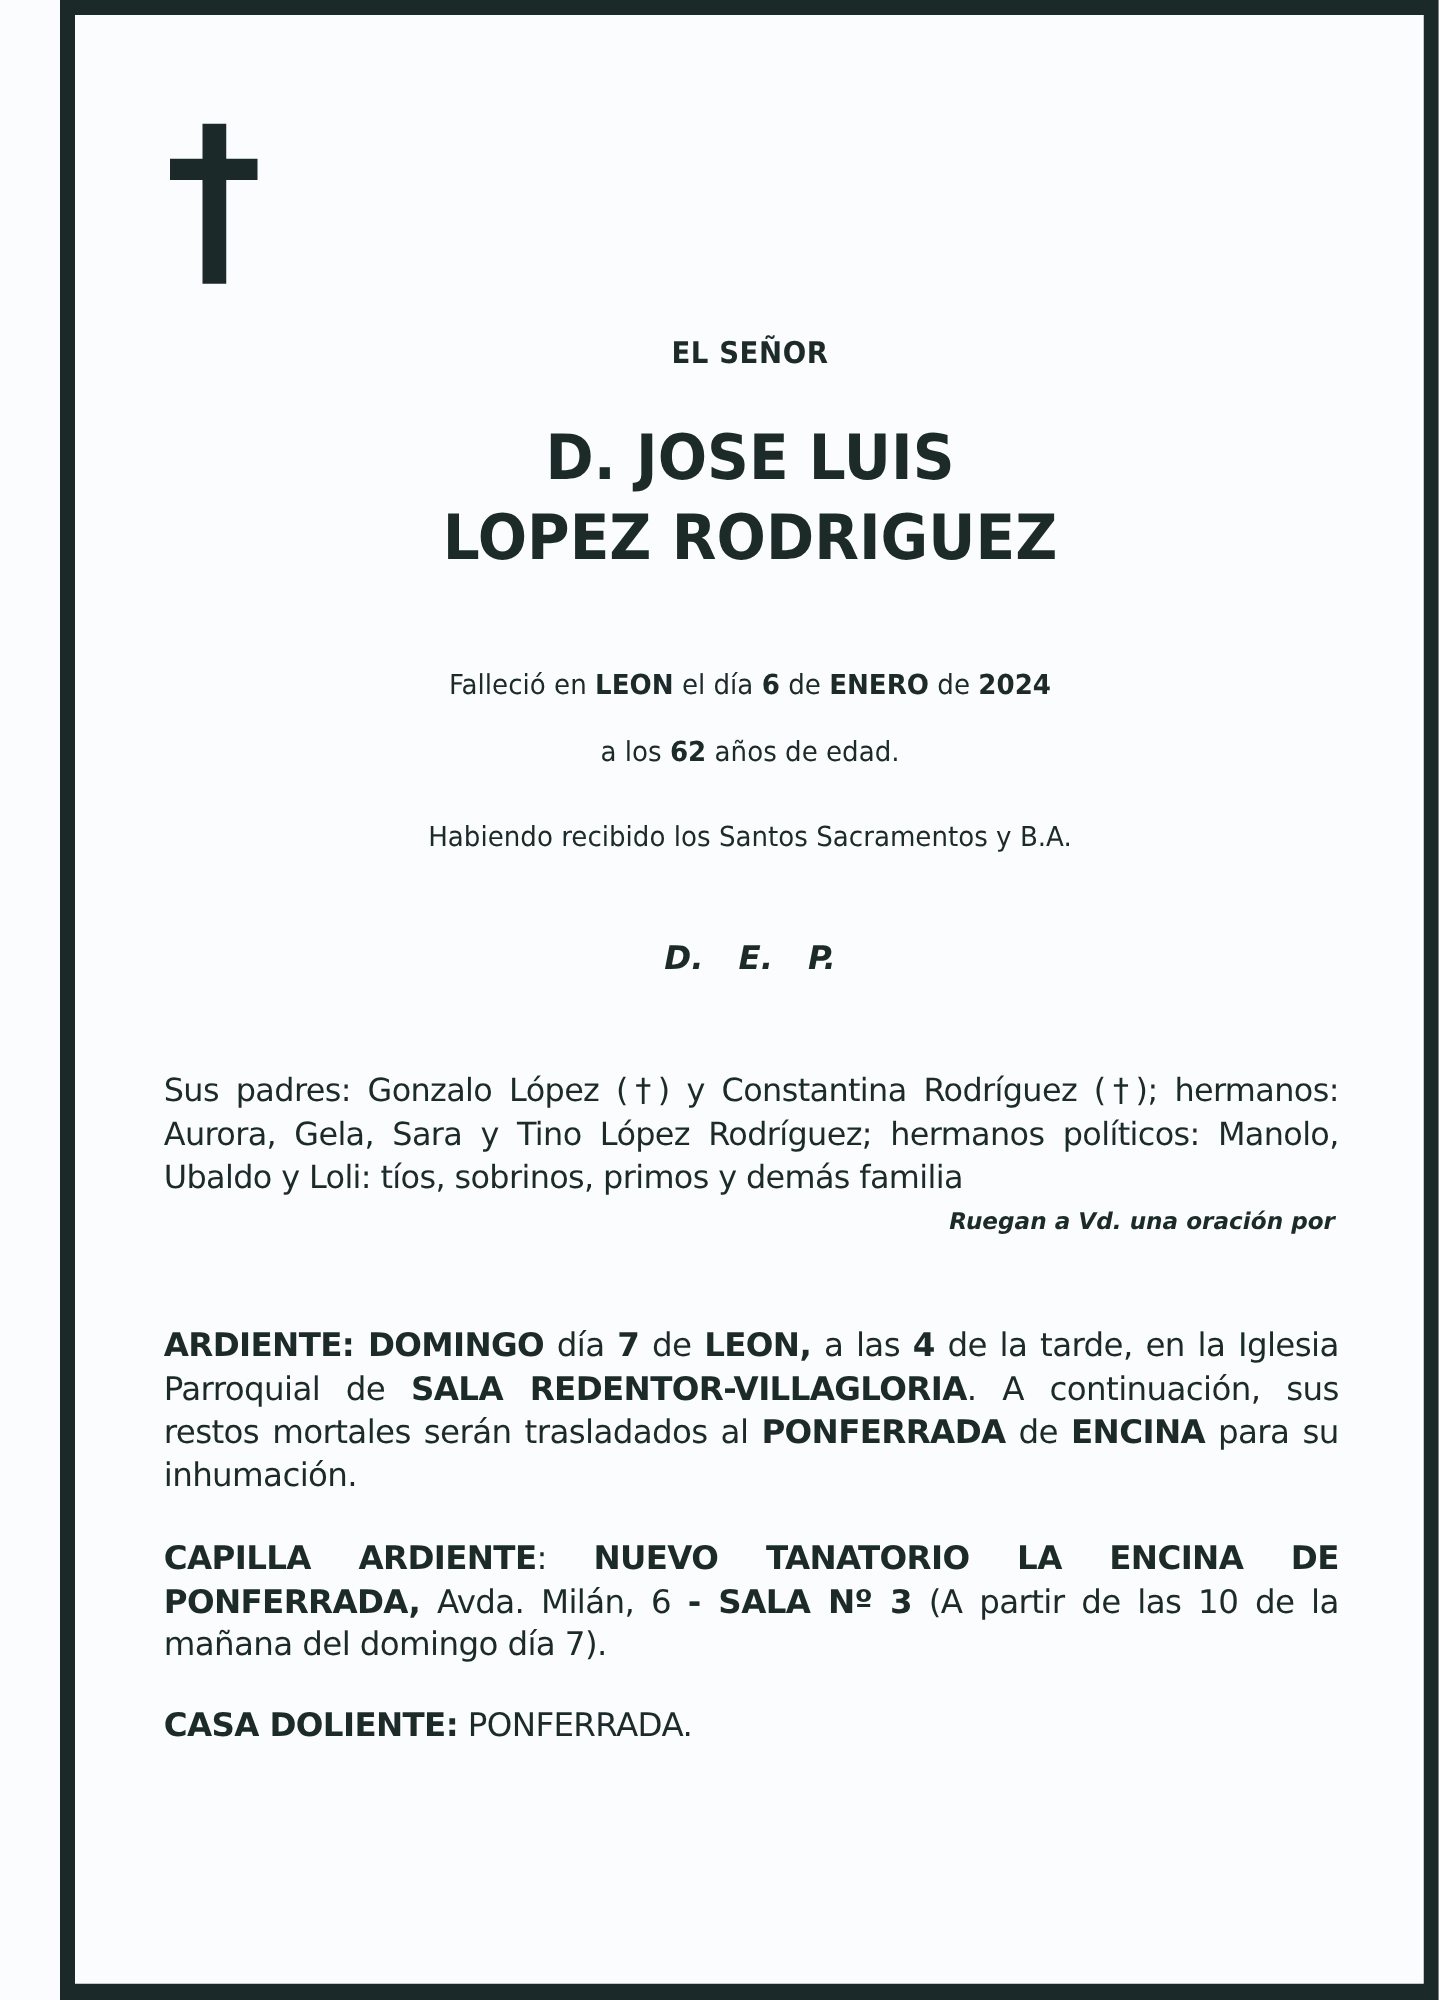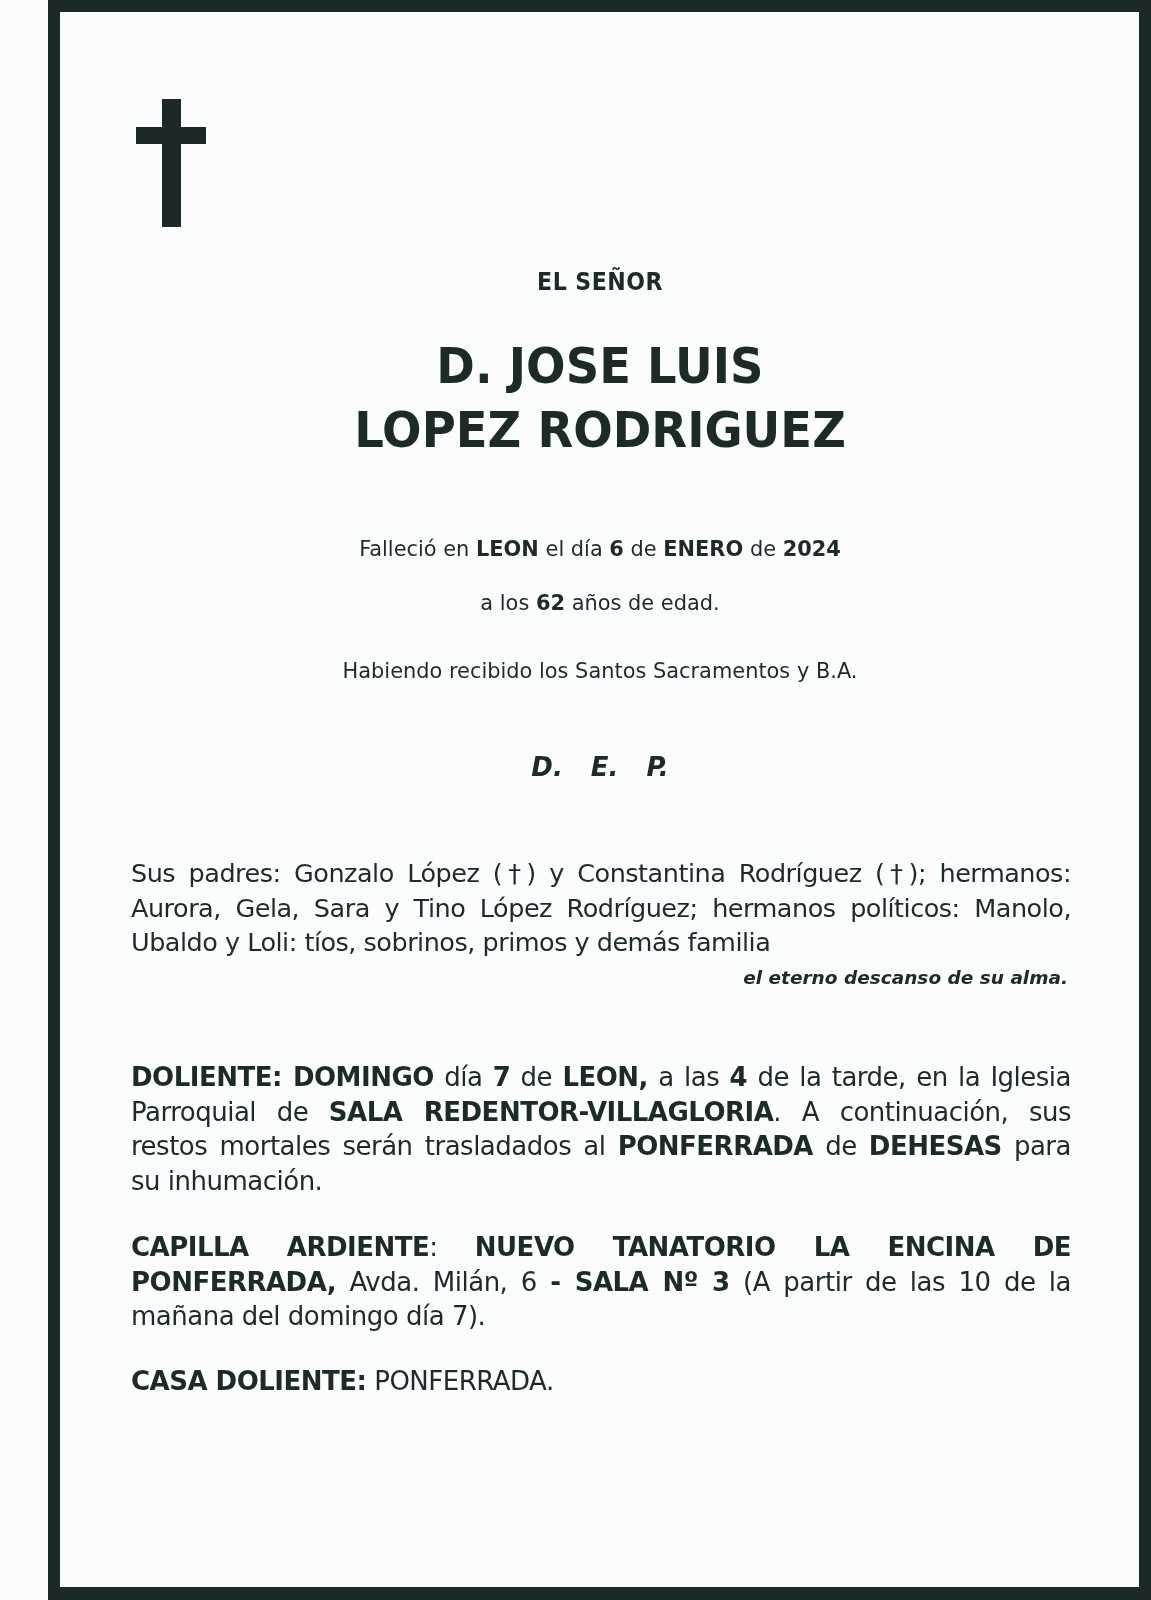--- a/index.html
+++ b/index.html
@@ -63,20 +63,20 @@
 
 <div class="center age"><span>a los </span><b>62</b><span> años de edad.</span></div>
 
 <div class="center sacr">Habiendo recibido los Santos Sacramentos y B.A.</div>
 
 <div class="center dep"><span>D.</span><span>E.</span><span>P.</span></div>
 
 <div class="para family">Sus padres: Gonzalo López (†) y Constantina Rodríguez (†); hermanos: Aurora, Gela, Sara y Tino López Rodríguez; hermanos políticos: Manolo, Ubaldo y Loli: tíos, sobrinos, primos y demás familia</div>
 
 <div class="prayer">
-  <div>el eterno descanso de su alma.</div>
+  <div>Ruegan a Vd. una oración por</div>
 </div>
 
-<div class="para funeral"><b>DOLIENTE: DOMINGO</b><span> día </span><b>7</b><span> de </span><b>LEON,</b><span> a las </span><b>4</b><span> de la tarde, en la Iglesia Parroquial de </span><b>SALA REDENTOR-VILLAGLORIA</b><span>. A continuación, sus restos mortales serán trasladados al </span><b>PONFERRADA</b><span> de </span><b>DEHESAS</b><span> para su inhumación.</span></div>
+<div class="para funeral"><b>ARDIENTE: DOMINGO</b><span> día </span><b>7</b><span> de </span><b>LEON,</b><span> a las </span><b>4</b><span> de la tarde, en la Iglesia Parroquial de </span><b>SALA REDENTOR-VILLAGLORIA</b><span>. A continuación, sus restos mortales serán trasladados al </span><b>PONFERRADA</b><span> de </span><b>ENCINA</b><span> para su inhumación.</span></div>
 
 <div class="para capilla"><b>CAPILLA ARDIENTE</b><span>: </span><b>NUEVO TANATORIO LA ENCINA DE PONFERRADA,</b><span> Avda. Milán, 6 </span><b>- SALA Nº 3</b><span> (A partir de las 10 de la mañana del domingo día 7).</span></div>
 
 <div class="para casa"><b>CASA DOLIENTE:</b><span> PONFERRADA.</span></div>
 
 </body></html>

